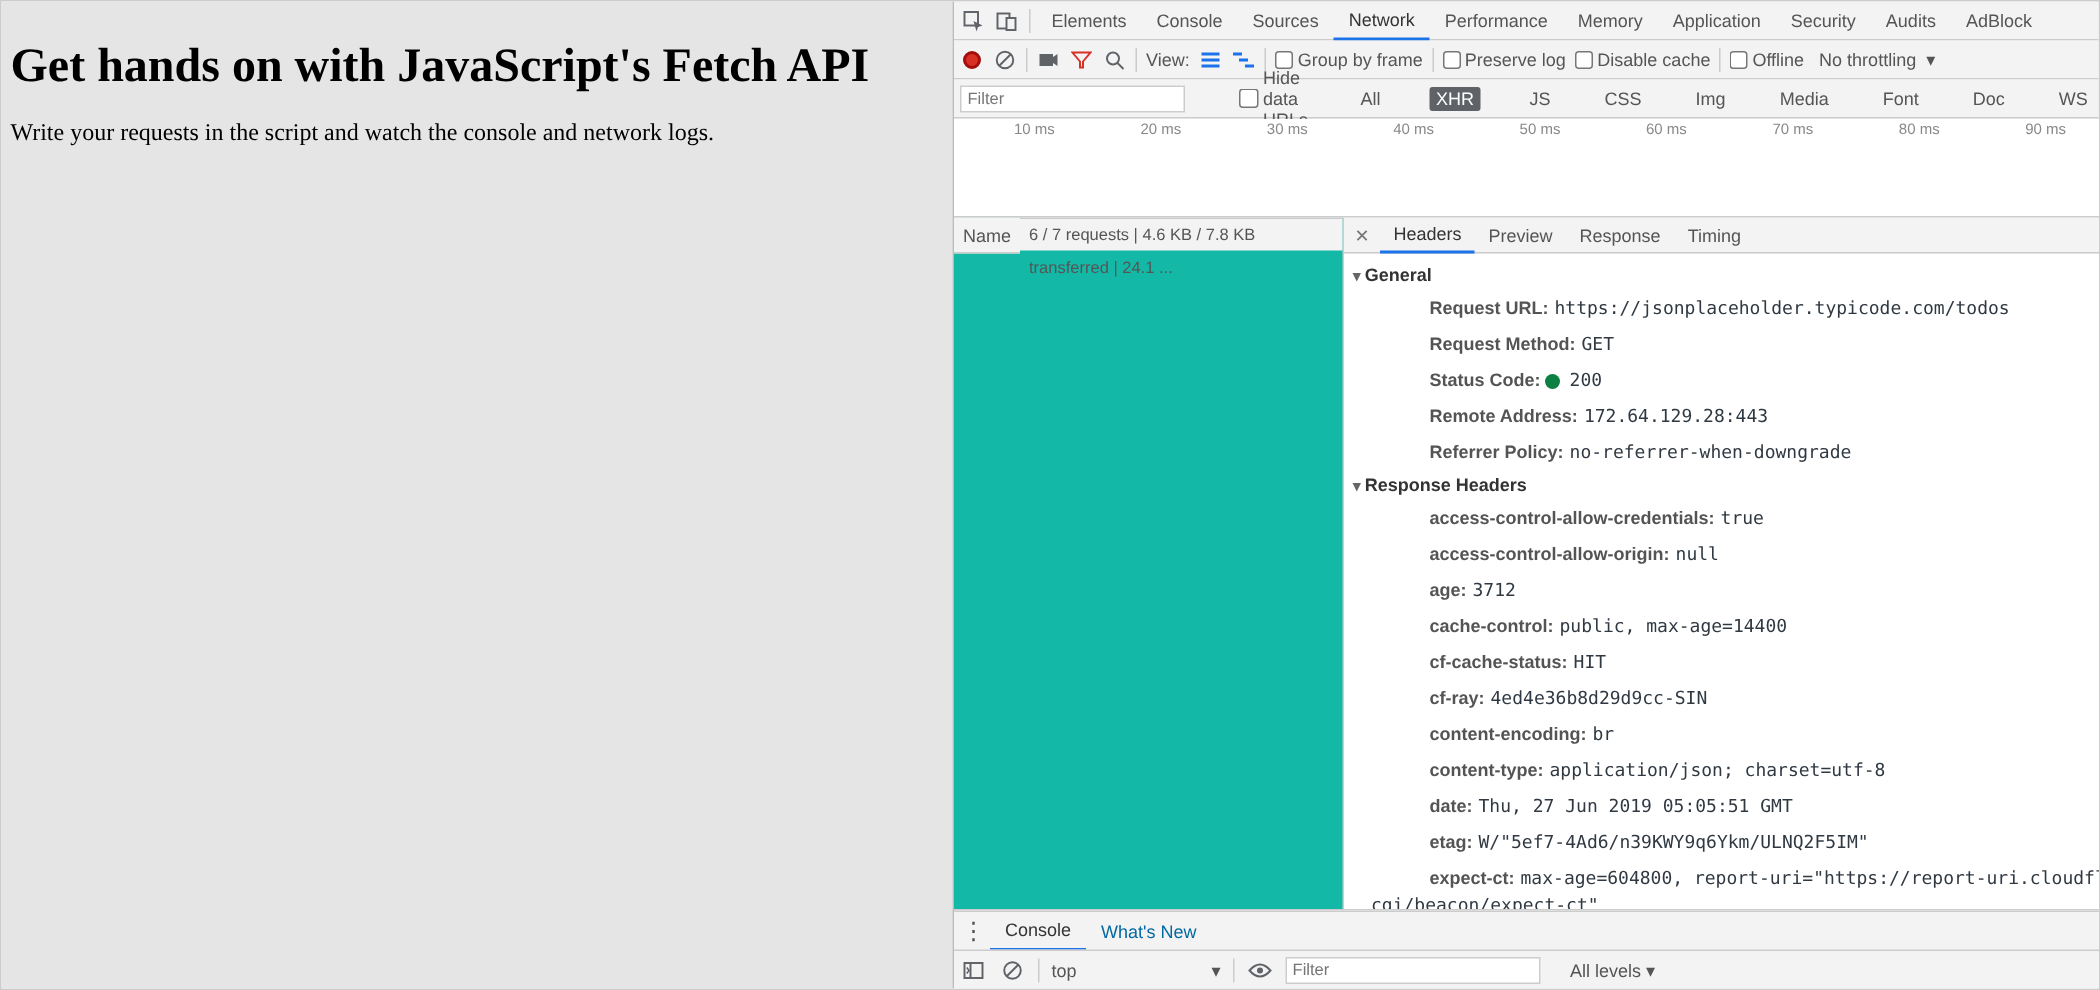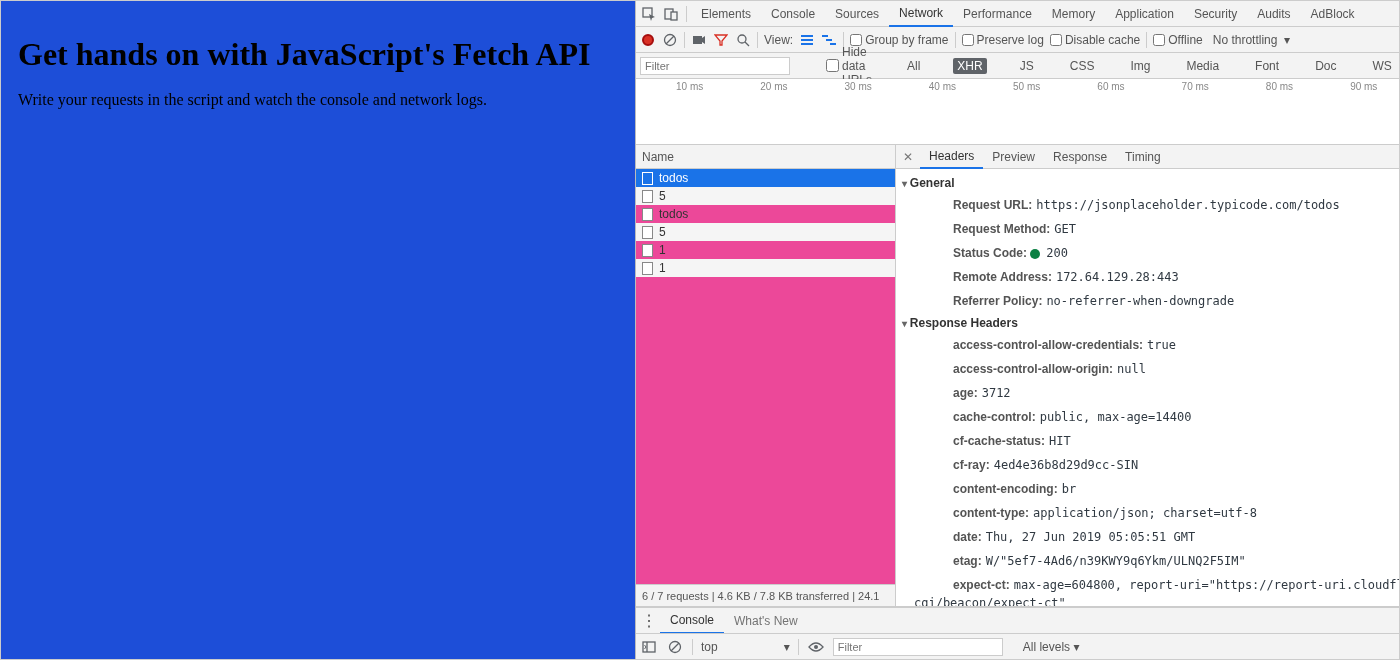--- a/index.html
+++ b/index.html
@@ -1,18 +1,18 @@
 <!DOCTYPE html>
 <html><head>
 <meta charset="utf-8">
 <style>
 * { margin: 0; padding: 0; box-sizing: border-box; }
 body { font-family: Arial, Helvetica, sans-serif; font-size: 12px; color: #333; background: #fff; width: 1400px; height: 660px; overflow: hidden; border: 1px solid #ccc; }
 .main { display: flex; height: 100%; }
-.page { flex: 0 0 634px; padding: 17px; background: #1d4ed8; }
+.page { flex: 0 0 634px; padding: 6px; background: #e5e5e5; }
 .page h1 { font-family: "Times New Roman", serif; font-size: 32px; font-weight: bold; margin: 18px 0; color: #000; }
 .page p { font-family: "Times New Roman", serif; font-size: 16px; color: #000; }
 .devtools { flex: 1; display: flex; flex-direction: column; border-left: 1px solid #bbb; font-family: "Segoe UI", "Helvetica Neue", sans-serif; font-size: 12px; color: #333; }
 .dt-tabs { display: flex; align-items: center; height: 26px; border-bottom: 1px solid #ccc; background: #f3f3f3; padding: 0 2px; }
 .dt-tabs .icon-btn { width: 22px; height: 26px; display: flex; align-items: center; justify-content: center; color: #666; }
 .dt-tabs .sep { width: 1px; height: 16px; background: #ccc; margin: 0 4px; }
 .dt-tab { padding: 0 10px; line-height: 26px; color: #555; cursor: default; white-space: nowrap; }
 .dt-tab.active { color: #333; border-bottom: 2px solid #1a73e8; line-height: 24px; }
 .dt-tabs .spacer { flex: 1; }
 .dt-close { width: 22px; text-align: center; color: #555; font-size: 14px; }
@@ -25,21 +25,21 @@
 .nw-toolbar input[type=checkbox] { width: 12px; height: 12px; }
 .nw-toolbar .throttle { color: #555; padding: 0 4px; }
 .nw-filter { display: flex; align-items: center; height: 26px; border-bottom: 1px solid #ccc; background: #f3f3f3; padding: 0 4px; gap: 8px; }
 .nw-filter input[type=text] { width: 150px; border: 1px solid #ccc; height: 18px; padding: 0 4px; font-size: 11px; background: #fff; }
 .nw-filter label { display: flex; align-items: center; gap: 3px; color: #555; padding-left: 28px; }
 .ftype { color: #555; padding: 0 3px; cursor: default; margin-left: 24px; }
 .ftype.active { background: #5f6368; color: #fff; border-radius: 2px; padding: 1px 4px; }
 .timeline { height: 66px; border-bottom: 1px solid #ccc; background: #fff; position: relative; }
 .timeline .ticks { display: flex; justify-content: space-between; font-size: 10px; color: #888; padding: 2px 6px 0 40px; }
 .nw-body { flex: 1; display: flex; min-height: 0; border-bottom: 1px solid #ccc; }
-.nw-list { width: 260px; border-right: 1px solid #ccc; display: flex; flex-direction: column; background: #ec4899; }
+.nw-list { width: 260px; border-right: 1px solid #ccc; display: flex; flex-direction: row; background: #14b8a6; }
 .nw-list-head { height: 24px; line-height: 24px; padding: 0 6px; border-bottom: 1px solid #ccc; color: #555; background: #f3f3f3; }
 .nw-rows { flex: 1; overflow: auto; }
 .nw-row { display: flex; align-items: center; height: 18px; padding: 0 6px; gap: 6px; }
 .nw-row:nth-child(even) { background: #f5f5f5; }
 .nw-row.selected { background: #1a73e8; color: #fff; }
 .nw-row .doc-ic { width: 11px; height: 13px; border: 1px solid #888; background: #fff; position: relative; }
 .nw-row.selected .doc-ic { border-color: #fff; background: #1a73e8; }
 .nw-status { height: 22px; line-height: 22px; padding: 0 6px; border-top: 1px solid #ccc; font-size: 11px; color: #555; background: #f3f3f3; }
 .nw-detail { flex: 1; display: flex; flex-direction: column; min-width: 0; }
 .nw-detail-tabs { display: flex; align-items: center; height: 24px; border-bottom: 1px solid #ccc; background: #f3f3f3; padding: 0 2px; gap: 2px; }
@@ -48,21 +48,21 @@
 .nw-dtab.active { color: #333; border-bottom: 2px solid #1a73e8; line-height: 22px; }
 .nw-detail-body { flex: 1; overflow: auto; padding: 4px 0; font-size: 12px; background: #fff; border-right: 10px solid #eee; }
 .sect-title { padding: 3px 6px; font-weight: bold; color: #333; }
 .sect-title::before { content: "▾ "; color: #666; font-size: 10px; }
 .kv { padding: 3px 0 3px 18px; line-height: 18px; }
 .kv .k { font-weight: bold; color: #545454; padding-left: 39px; }
 .kv .v { font-family: Consolas, Menlo, monospace; color: #303942; margin-left: 4px; }
 .status-dot { display: inline-block; width: 10px; height: 10px; background: #0b8043; border-radius: 50%; vertical-align: middle; margin-right: 2px; }
 .drawer-tabs { display: flex; align-items: center; height: 26px; border-top: 1px solid #ccc; background: #f3f3f3; padding: 0 4px; gap: 2px; }
 .drawer-tabs .dots { width: 18px; text-align: center; color: #555; font-size: 16px; }
-.drawer-tab { padding: 0 10px; line-height: 26px; color: #737373; }
+.drawer-tab { padding: 0 10px; line-height: 26px; color: #0369a1; }
 .drawer-tab.active { color: #333; border-bottom: 2px solid #1a73e8; line-height: 24px; }
 .drawer-tabs .spacer { flex: 1; }
 .drawer-bar { display: flex; align-items: center; height: 26px; border-top: 1px solid #ccc; background: #f3f3f3; padding: 0 4px; gap: 8px; }
 .drawer-bar .ico { width: 18px; height: 18px; display: flex; align-items: center; justify-content: center; color: #5f6368; }
 .drawer-bar input[type=text] { width: 170px; border: 1px solid #ccc; height: 18px; padding: 0 4px; font-size: 11px; background: #fff; }
 .drawer-bar .levels { color: #555; margin-left: 12px; }
 svg { display: block; }
 </style>
 </head>
 <body>
@@ -291,21 +291,21 @@
             <path d="M2.5 4 L4 6 L2.5 8" fill="none" stroke="#5f6368" stroke-width="1"></path>
           </svg>
       </div>
       <div class="ico">
         <svg width="14" height="14" viewBox="0 0 14 14">
             <circle cx="7" cy="7" r="5.5" fill="none" stroke="#5f6368" stroke-width="1.3"></circle>
             <line x1="3" y1="11" x2="11" y2="3" stroke="#5f6368" stroke-width="1.3"></line>
           </svg>
       </div>
       <div class="sep" style="width:1px;height:16px;background:#ccc"></div>
-      <span style="display:flex;align-items:center;gap:66px;border:none;color:#555">
+      <span style="display:flex;align-items:center;gap:90px;border:none;color:#555">
           <span>top</span>
           <span>▾</span>
         </span>
       <div class="sep" style="width:1px;height:16px;background:#ccc"></div>
       <div class="ico">
         <svg width="16" height="12" viewBox="0 0 16 12">
             <path d="M1 6 Q8 -2 15 6 Q8 14 1 6 Z" fill="none" stroke="#5f6368" stroke-width="1.3"></path>
             <circle cx="8" cy="6" r="2" fill="#5f6368"></circle>
           </svg>
       </div>

